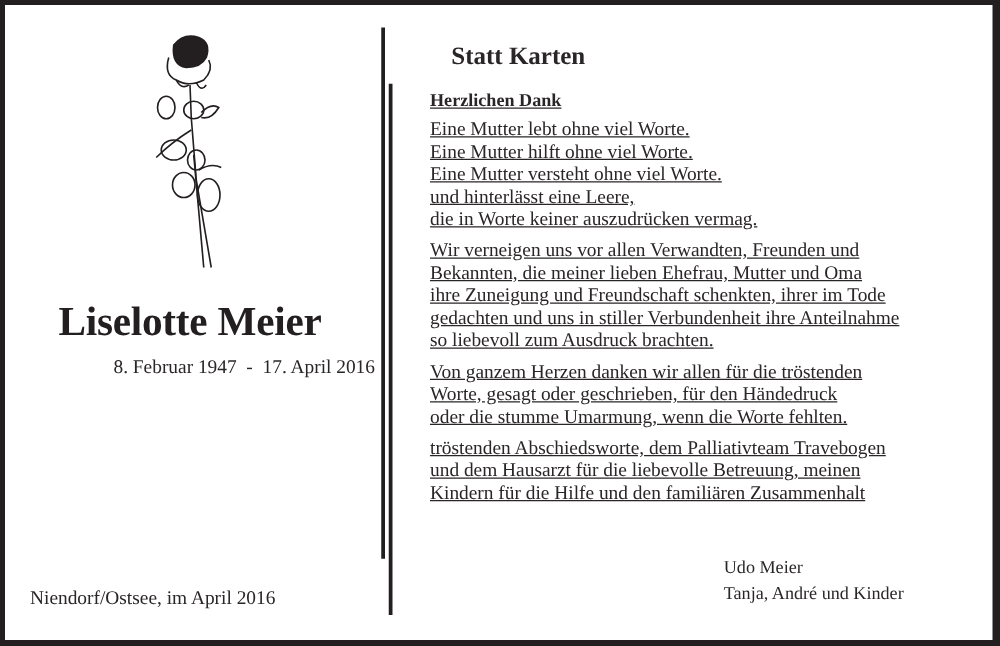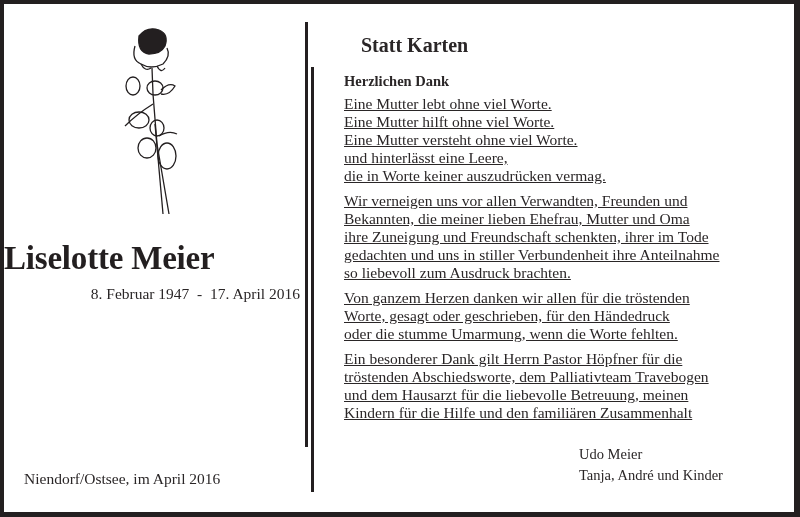--- a/index.html
+++ b/index.html
@@ -5,34 +5,34 @@
   html, body { margin: 0; padding: 0; }
   body {
     width: 800px; height: 517px; background: #231f20; position: relative; overflow: hidden;
     font-family: "Liberation Serif", "DejaVu Serif", serif; color: #2a2627;
   }
   .card {
     position: absolute; left: 4px; top: 4px; width: 790px; height: 508px; background: #ffffff;
   }
   .rose { position: absolute; left: 113px; top: 20px; width: 70px; height: 196px; }
   .name {
-    position: absolute; left: 0; top: 236px; width: 296px; text-align: left;
+    position: absolute; left: 0; top: 236px; width: 296px; text-align: center;
     font-weight: bold; font-size: 33px; letter-spacing: -0.2px; color: #231f20;
   }
   .dates {
     position: absolute; left: 0; top: 281px; width: 296px; text-align: right;
     font-size: 15.5px; white-space: pre;
   }
   .place { position: absolute; left: 20px; top: 466px; font-size: 15.5px; }
   .vline { position: absolute; width: 3px; background: #231f20; }
   .v1 { left: 301px; top: 18px; height: 425px; }
   .v2 { left: 307px; top: 63px; height: 425px; }
   .right { position: absolute; left: 340px; top: 15px; width: 440px; }
   .h1 { font-weight: bold; font-size: 20px; line-height: 19px; margin: 17px; }
-  .h2 { font-weight: bold; font-size: 14.5px; line-height: 19px; margin: 6px 0 4px 0; }
+  .h2 { font-weight: bold; font-size: 14.5px; line-height: 19px; margin: 6px 0 4px 0; text-decoration: underline; }
   .para { font-size: 15.5px; line-height: 18px; margin: 0 0 7px 0; text-decoration: underline; }
   .line { display: block; white-space: nowrap; }
   .sign { position: absolute; left: 575px; top: 440px; font-weight: normal; font-size: 14.5px; line-height: 21px; }
 </style>
 </head>
 <body>
 
 <div class="card">
 
   <svg class="rose" viewBox="0 0 70 196">
@@ -81,21 +81,20 @@
       <span class="line">so liebevoll zum Ausdruck brachten.</span>
     </p>
 
     <p class="para">
       <span class="line">Von ganzem Herzen danken wir allen für die tröstenden</span>
       <span class="line">Worte, gesagt oder geschrieben, für den Händedruck</span>
       <span class="line">oder die stumme Umarmung, wenn die Worte fehlten.</span>
     </p>
 
     <p class="para">
-      <span class="line">Ein besonderer Dank gilt Herrn Pastor Höpfner für die</span>
       <span class="line">tröstenden Abschiedsworte, dem Palliativteam Travebogen</span>
       <span class="line">und dem Hausarzt für die liebevolle Betreuung, meinen</span>
       <span class="line">Kindern für die Hilfe und den familiären Zusammenhalt</span>
     </p>
   </div>
 
   <div class="sign">
     <span class="line">Udo Meier</span>
     <span class="line">Tanja, André und Kinder</span>
   </div>

